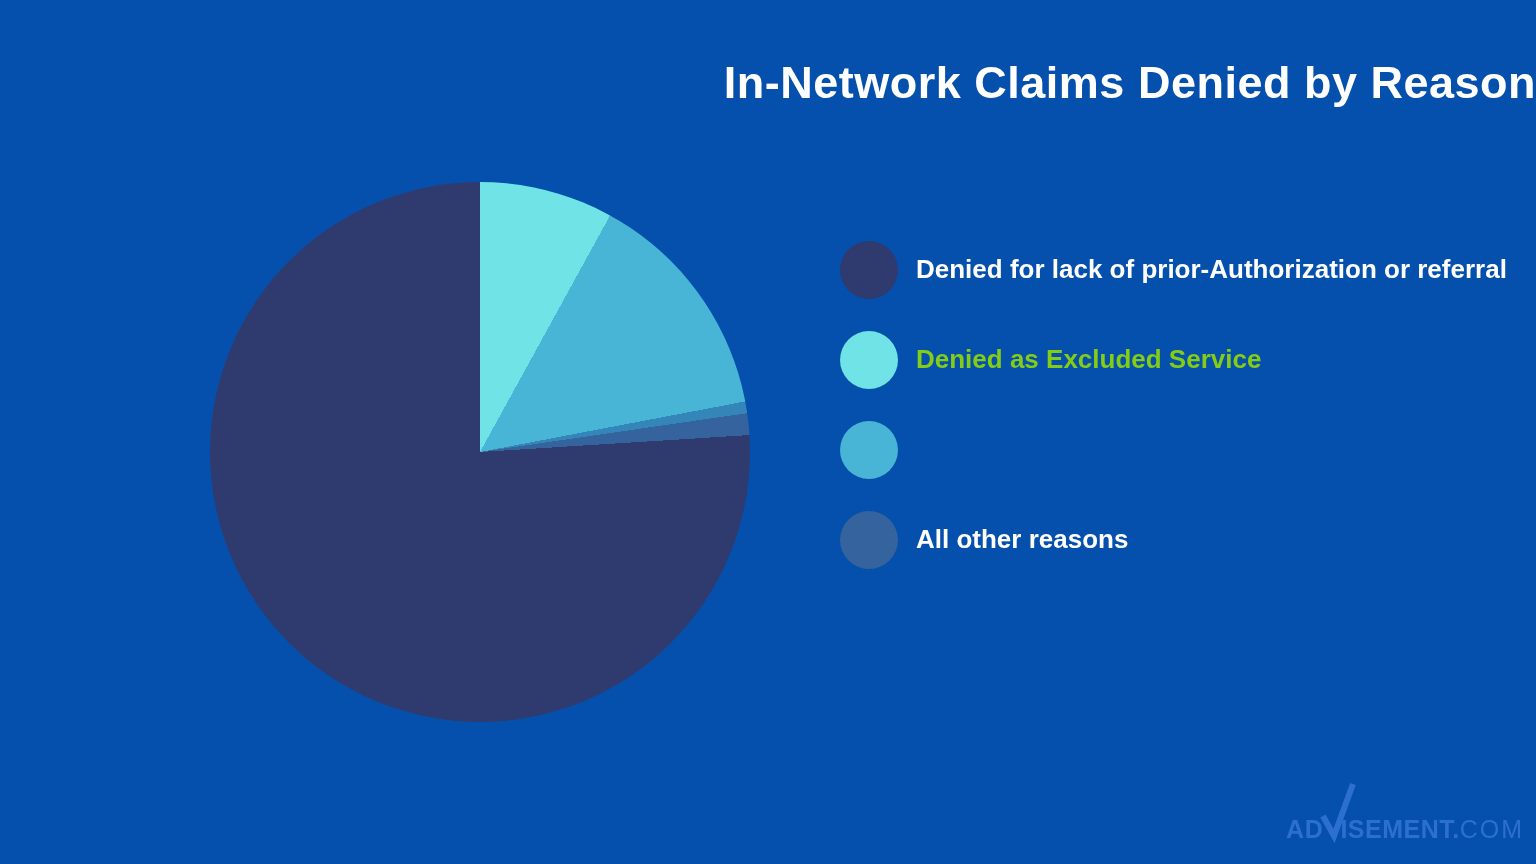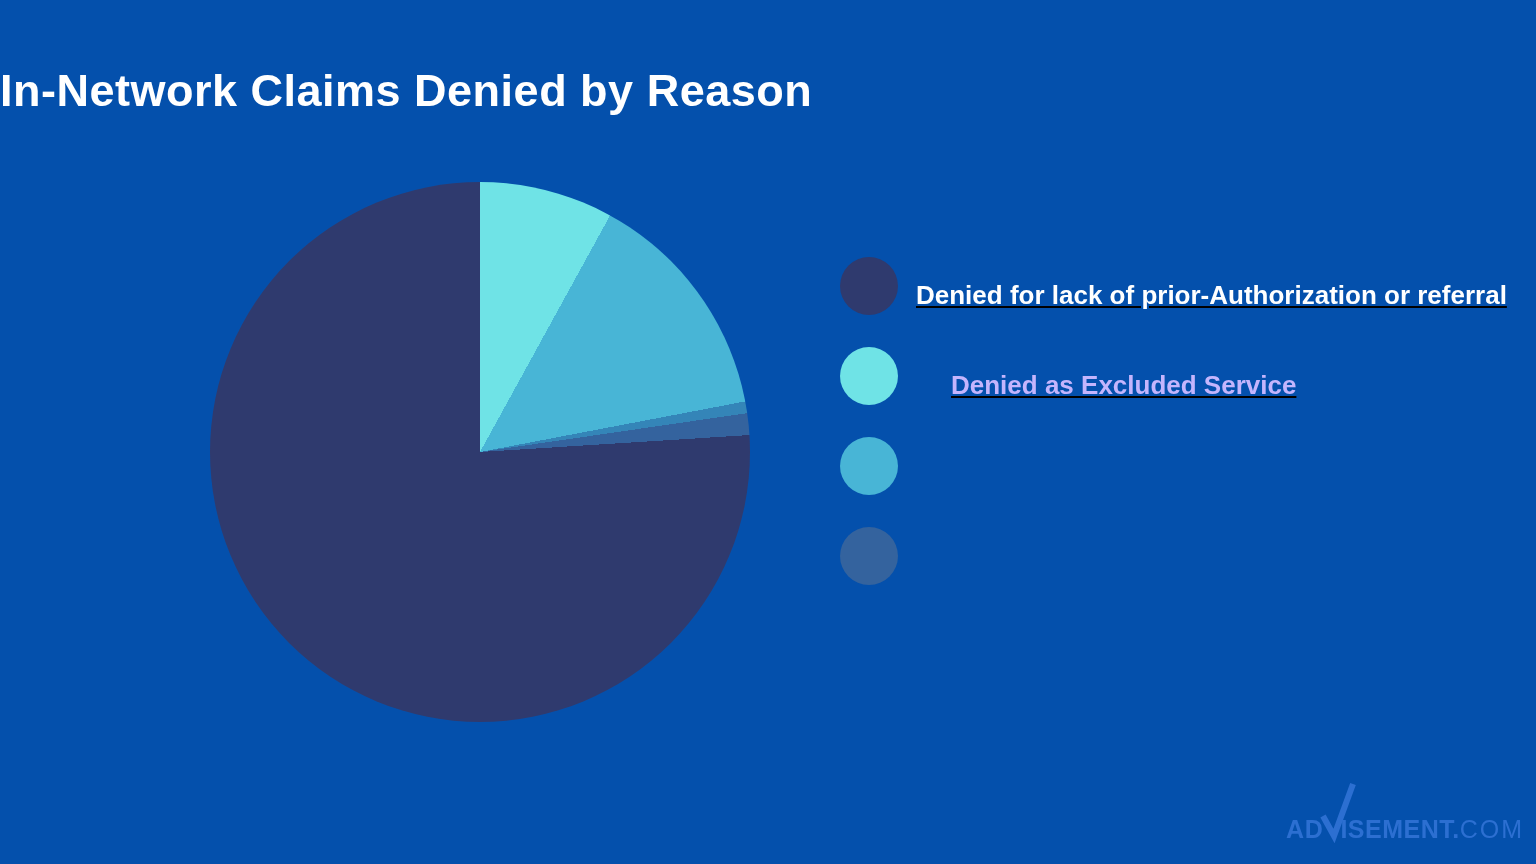--- a/index.html
+++ b/index.html
@@ -8,24 +8,24 @@
   .slide {
     position: relative;
     width: 1536px;
     height: 864px;
     overflow: hidden;
     background: #0450AC;
   }
 
   .chart-title {
     position: absolute;
-    top: 64px;
+    top: 56px;
     left: 0;
     width: 100%;
-    text-align: left;
+    text-align: right;
     color: #FFFFFF;
     font-size: 45px;
     font-weight: 700;
     letter-spacing: 0.5px;
     line-height: 1.2;
   }
 
   .pie {
     position: absolute;
     left: 210px;
@@ -39,22 +39,21 @@
   .legend {
     position: absolute;
     left: 840px;
     top: 225px;
     display: flex;
     flex-direction: column;
   }
   .legend-item {
     height: 90px;
     display: flex;
-    align-items: flex-end;
-    text-decoration: underline;
+    align-items: center;
   }
   .legend-swatch {
     width: 58px;
     height: 58px;
     border-radius: 50%;
     flex: 0 0 auto;
     margin-right: 18px;
   }
   .legend-label {
     color: #FFFFFF;
@@ -101,30 +100,31 @@
 
   <div class="legend">
 
     <div class="legend-item">
       <span class="legend-swatch" style="background: rgb(47, 58, 110);"></span>
       <span class="legend-label" style="color: rgb(255, 255, 255);">Denied for lack of prior-Authorization or referral</span>
     </div>
 
     <div class="legend-item">
       <span class="legend-swatch" style="background: rgb(111, 227, 230);"></span>
-      <span class="legend-label" style="color: #c4b5fd; margin-left: 35px;">Denied as Excluded Service</span>
+      <span class="legend-label" style="color: #84cc16;">Denied as Excluded Service</span>
     </div>
 
     <div class="legend-item">
       <span class="legend-swatch" style="background: rgb(72, 181, 214);"></span>
     </div>
 
 
     <div class="legend-item">
       <span class="legend-swatch" style="background: rgb(52, 99, 158);"></span>
+      <span class="legend-label" style="color: rgb(255, 255, 255);">All other reasons</span>
     </div>
 
   </div>
 
   <div class="logo" style="color: rgb(44, 111, 209);">
     <span class="logo-bold">AD</span><span class="logo-v"><svg viewBox="0 0 34 50">
           <polyline class="logo-check-stroke" points="4,26 15,46 34,-6" fill="none" stroke="#2C6FD1" stroke-width="6"></polyline>
         </svg><span>V</span></span><span class="logo-bold">ISEMENT.</span><span class="logo-light">COM</span>
   </div>
 

